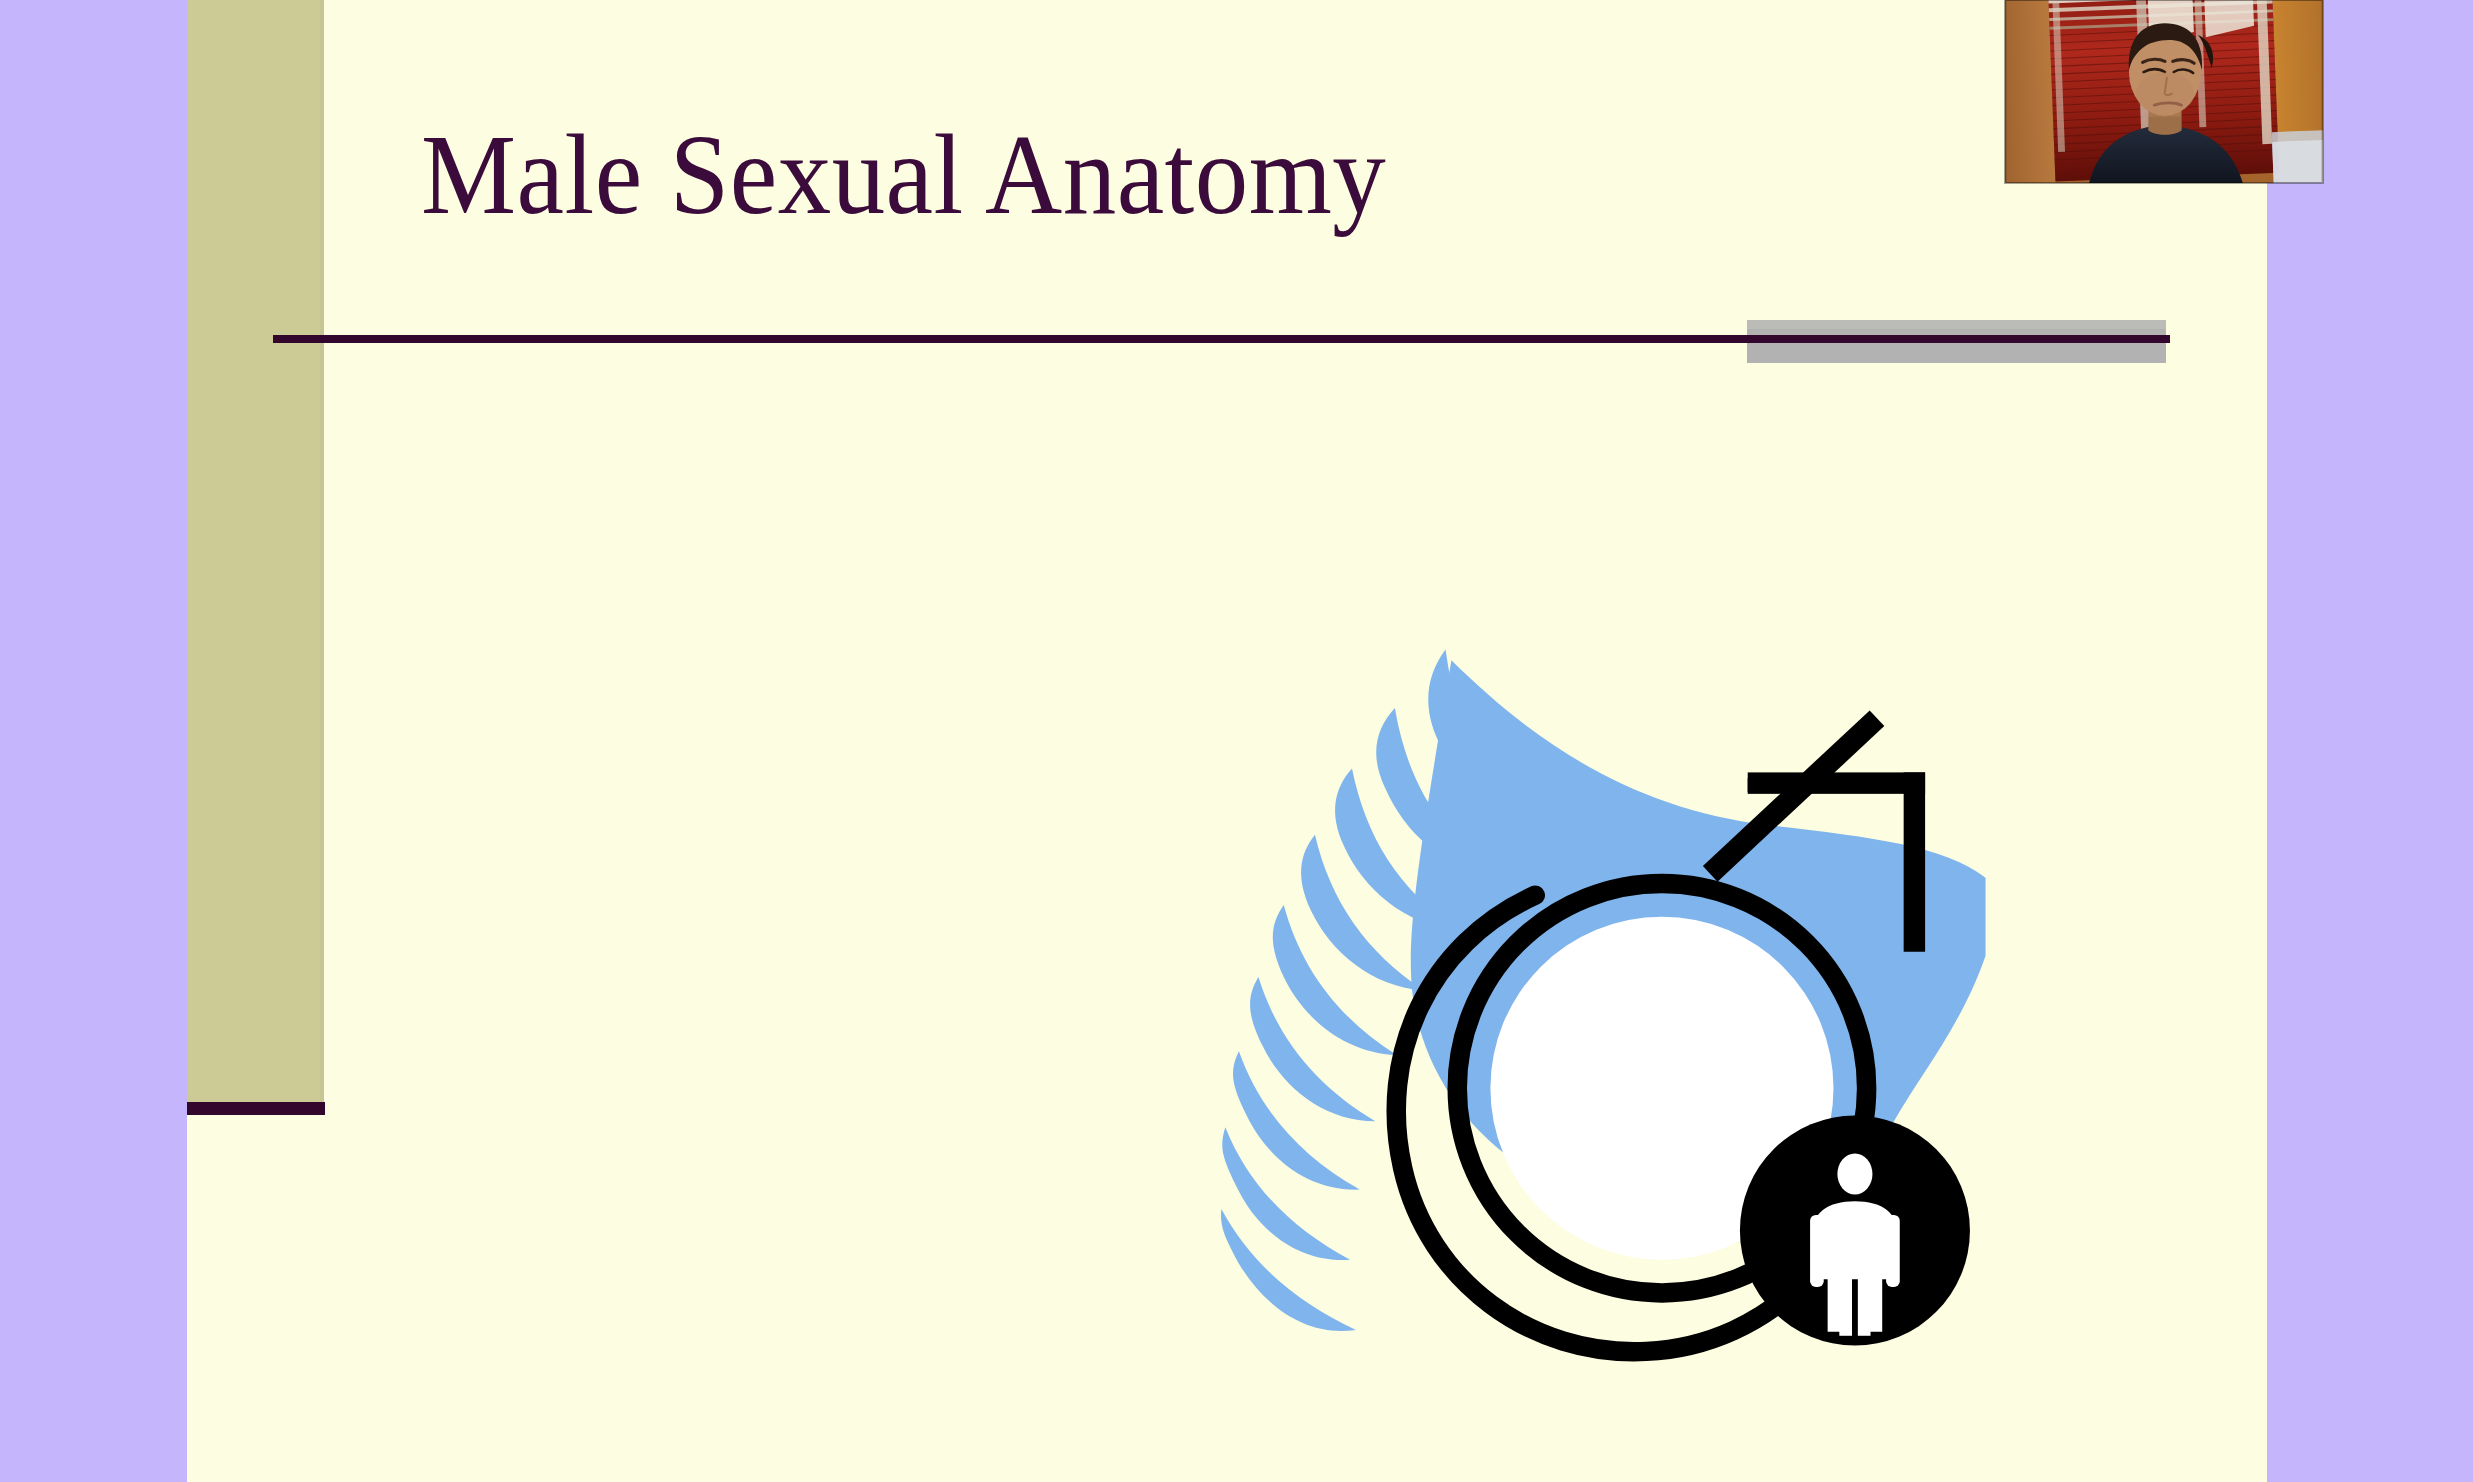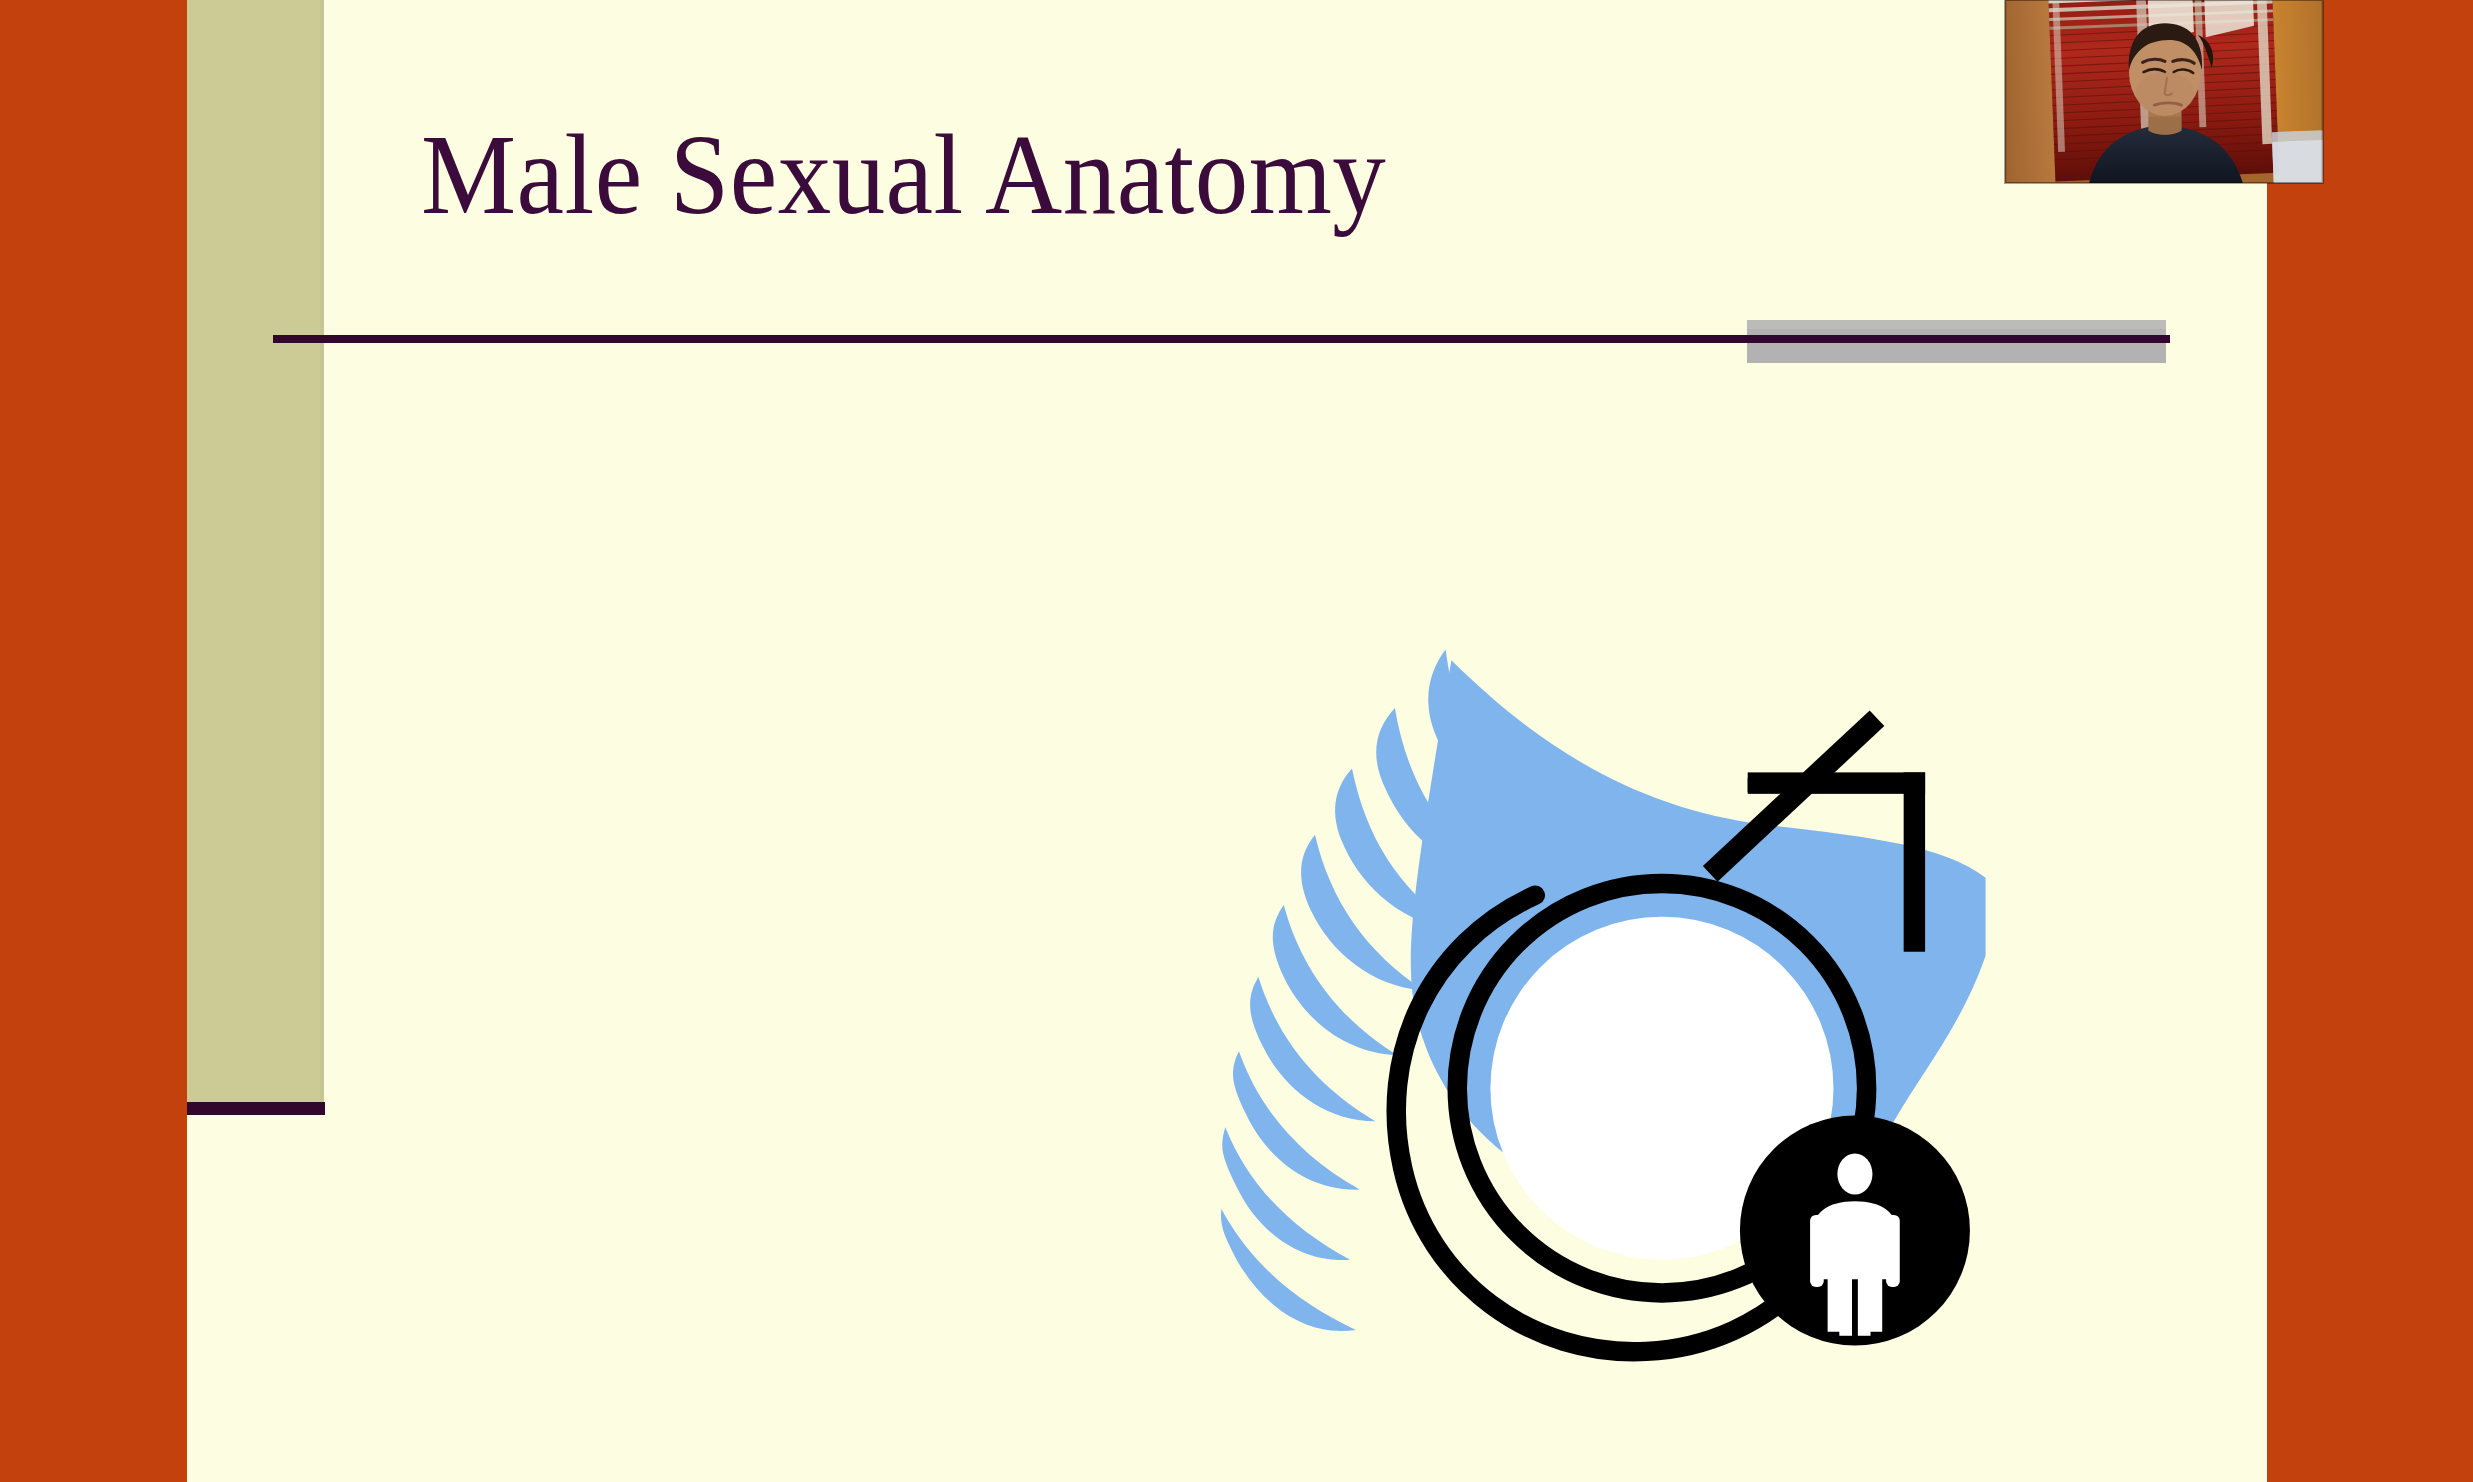--- a/index.html
+++ b/index.html
@@ -3,21 +3,21 @@
 <meta charset="utf-8">
 <title>Male Sexual Anatomy — Slide</title>
 <style>
   html,body{margin:0;padding:0;background:#000;}
   body{
     width:2473px;height:1482px;overflow:hidden;position:relative;
     font-family:"Liberation Serif", serif;
   }
 
   
-  #stage{position:absolute;inset:0;background:#c2410c;}
+  #stage{position:absolute;inset:0;background:#c4b5fd;}
 
   
   .slide{
     position:absolute;left:187px;top:0;width:2080px;height:1482px;
     background:#fdfde1;overflow:hidden;
   }
 
   
   .band{
     position:absolute;left:0;top:0;width:137px;height:1102px;

